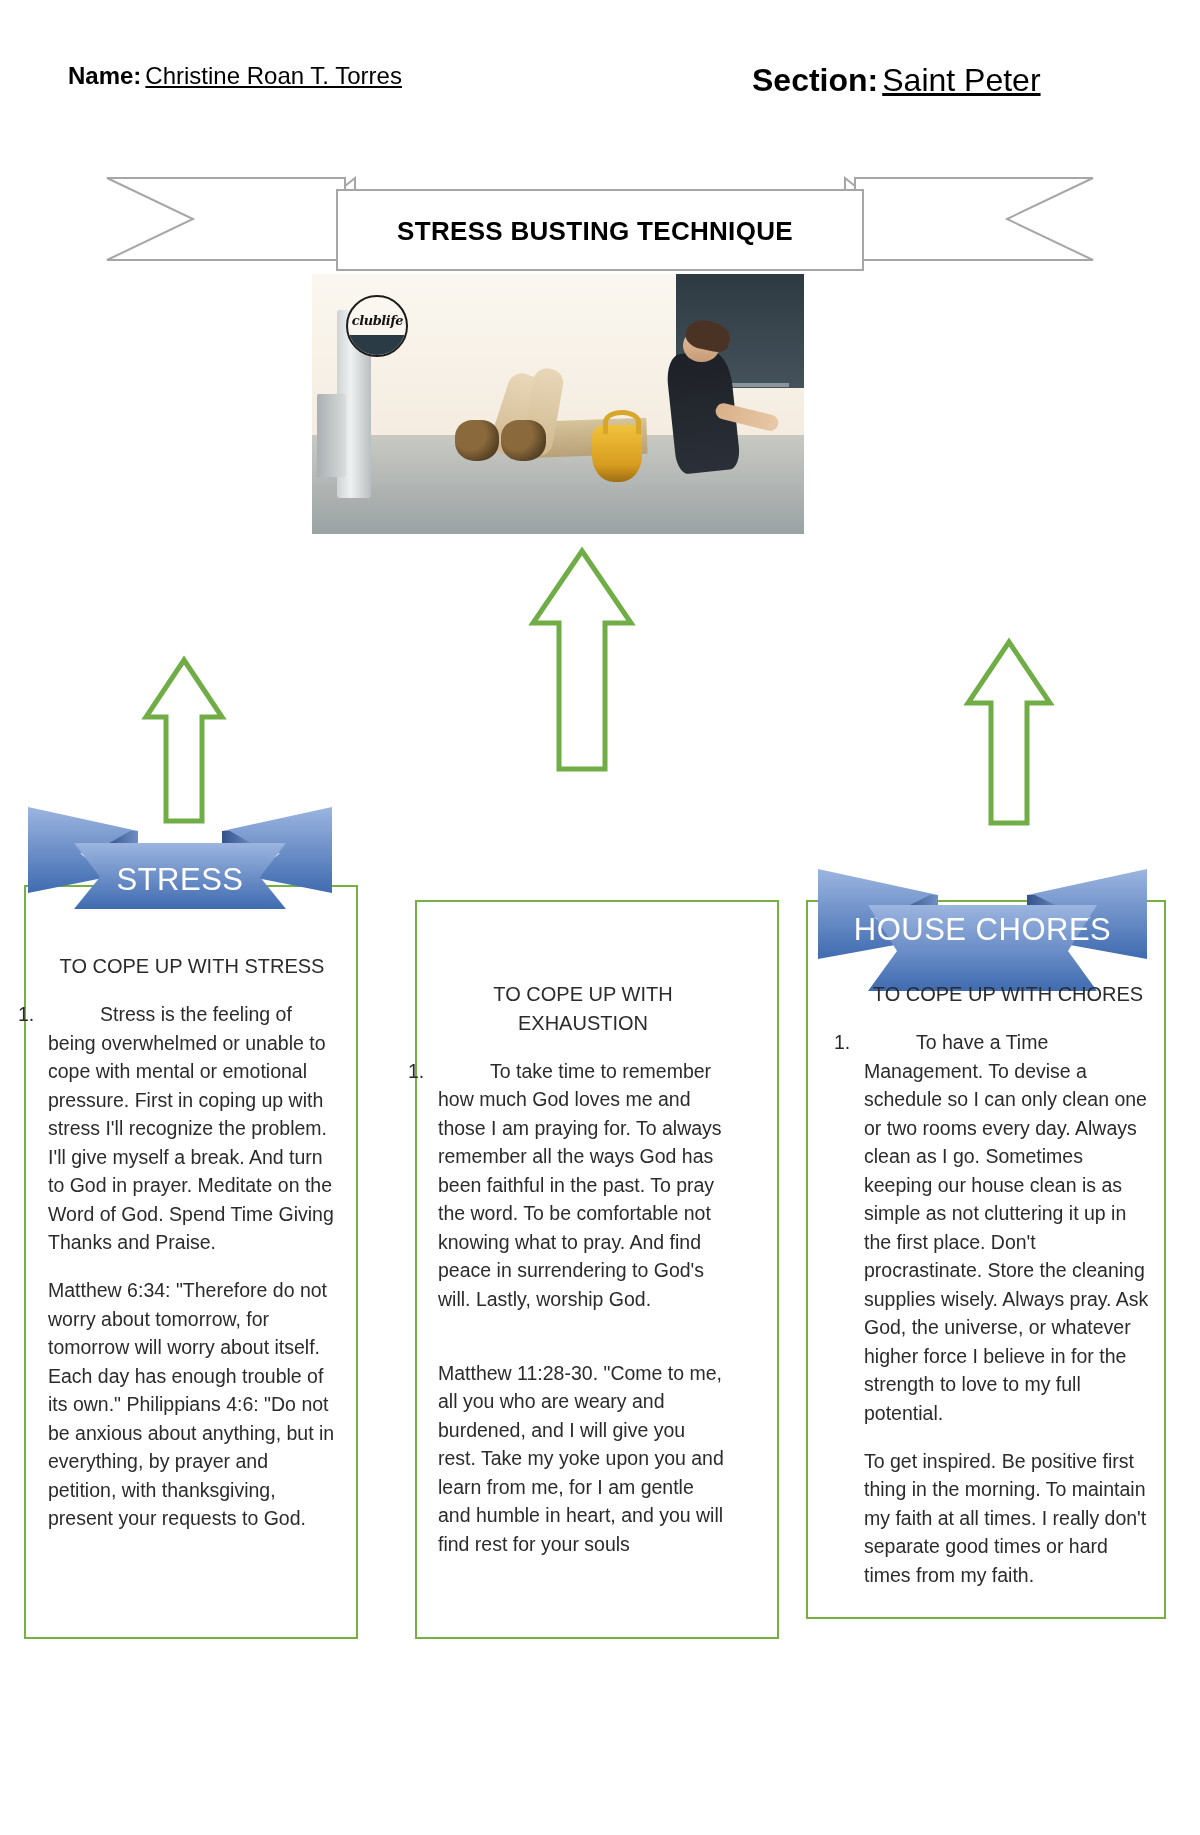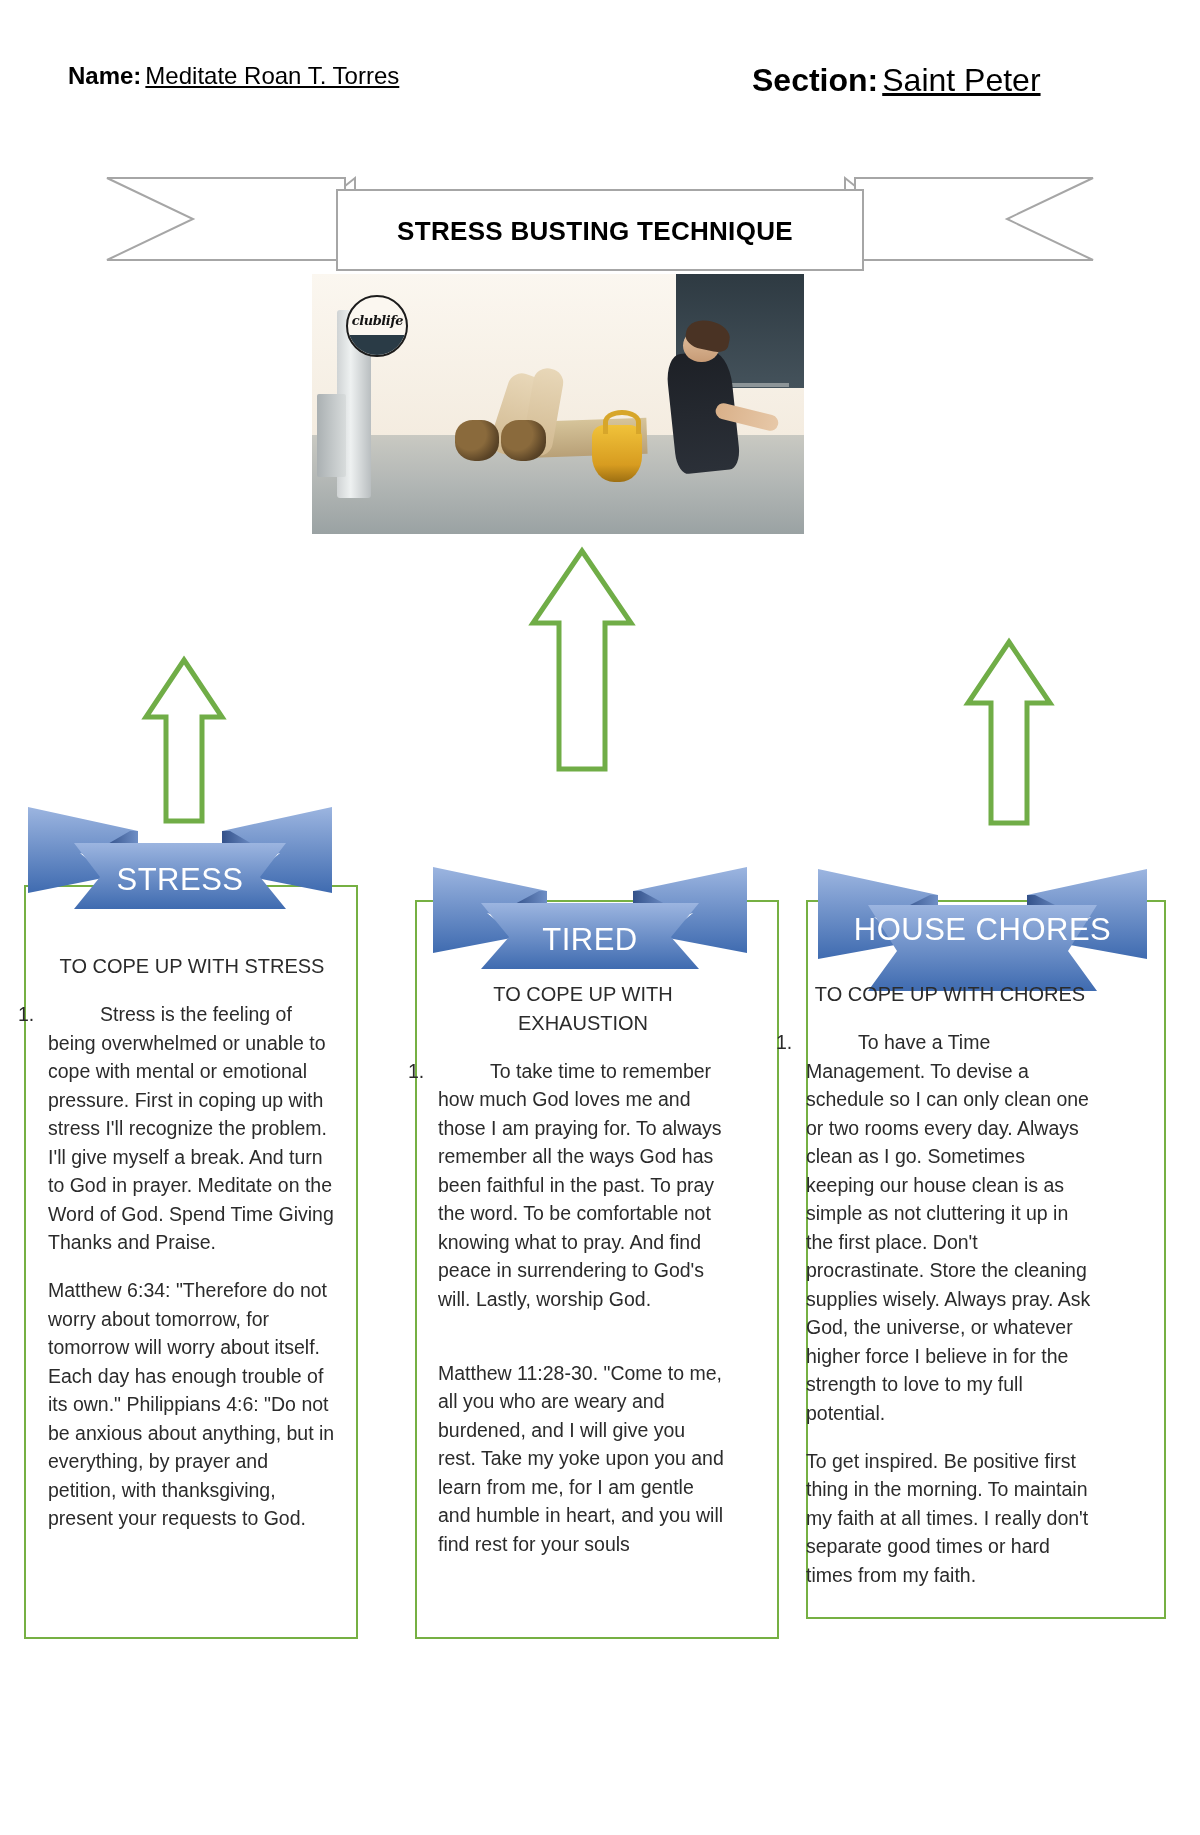--- a/index.html
+++ b/index.html
@@ -213,21 +213,21 @@
 
   
   .col-text {
     position:absolute;
     font-size:19.5px;
     line-height:28.5px;
     color:#2b2b2b;
   }
   .col-1 { left:48px;  top:952px;  width:288px; }
   .col-2 { left:438px; top:980px;  width:290px; }
-  .col-3 { left:806px; top:980px;  width:288px; }
+  .col-3 { left:864px; top:980px;  width:288px; }
 
   .col-head {
     text-align:center;
     margin:0 0 2px 0;
     font-size:20px;
     line-height:28.5px;
   }
   .li { position:relative; margin:0 0 0 0; }
   .li-num {
     position:absolute;
@@ -240,21 +240,21 @@
   .para { margin:0; text-indent:0; }
   .spacer { height:26px; }
 </style>
 </head>
 <body>
 
 <div class="page">
 
   <div class="header">
     <div class="hdr-name">
-      <span class="hdr-label">Name:</span><span class="hdr-value">Meditate Roan T. Torres</span>
+      <span class="hdr-label">Name:</span><span class="hdr-value">Christine Roan T. Torres</span>
     </div>
     <div class="hdr-section">
       <span class="hdr-label">Section:</span><span class="hdr-value">Saint Peter</span>
     </div>
   </div>
 
   <div class="title-ribbon">
     <svg width="990" height="105" viewBox="0 0 990 105">
 
       <path d="M2,10 L240,10 L240,92 L2,92 L88,51 Z" fill="#ffffff" stroke="#a6a6a6" stroke-width="2"></path>
@@ -335,40 +335,20 @@
       <path d="M312,22 L202,46 L202,86 L260,68 L232,92 L312,108 Z" fill="url(#rg1)"></path>
 
       <path d="M110,46 L118,46 L118,72 L86,60 Z" fill="url(#rf1)"></path>
       <path d="M210,46 L202,46 L202,72 L234,60 Z" fill="url(#rf1)"></path>
 
       <path d="M54,58 L266,58 L240,92 L266,124 L54,124 L80,92 Z" fill="url(#rg1)"></path>
     </svg>
     <div class="ribbon-label">STRESS</div>
   </div>
 
-  <div class="ribbon ribbon-2">
-    <svg width="330" height="135" viewBox="0 0 330 135">
-      <defs>
-        <linearGradient id="rg2" x1="0" y1="0" x2="0" y2="1">
-          <stop offset="0%" stop-color="#9CB5E0"></stop>
-          <stop offset="100%" stop-color="#3F6BB0"></stop>
-        </linearGradient>
-        <linearGradient id="rf2" x1="0" y1="0" x2="1" y2="0">
-          <stop offset="0%" stop-color="#33518A"></stop>
-          <stop offset="100%" stop-color="#6F8FC6"></stop>
-        </linearGradient>
-      </defs>
-      <path d="M8,22 L122,46 L122,86 L62,68 L92,92 L8,108 Z" fill="url(#rg2)"></path>
-      <path d="M322,22 L208,46 L208,86 L268,68 L238,92 L322,108 Z" fill="url(#rg2)"></path>
-      <path d="M114,46 L122,46 L122,72 L88,60 Z" fill="url(#rf2)"></path>
-      <path d="M216,46 L208,46 L208,72 L242,60 Z" fill="url(#rf2)"></path>
-      <path d="M56,58 L274,58 L246,92 L274,124 L56,124 L84,92 Z" fill="url(#rg2)"></path>
-    </svg>
-    <div class="ribbon-label">TIRED</div>
-  </div>
 
   <div class="ribbon ribbon-3">
     <svg width="345" height="148" viewBox="0 0 345 148">
       <defs>
         <linearGradient id="rg3" x1="0" y1="0" x2="0" y2="1">
           <stop offset="0%" stop-color="#9CB5E0"></stop>
           <stop offset="100%" stop-color="#3F6BB0"></stop>
         </linearGradient>
         <linearGradient id="rf3" x1="0" y1="0" x2="1" y2="0">
           <stop offset="0%" stop-color="#33518A"></stop>

